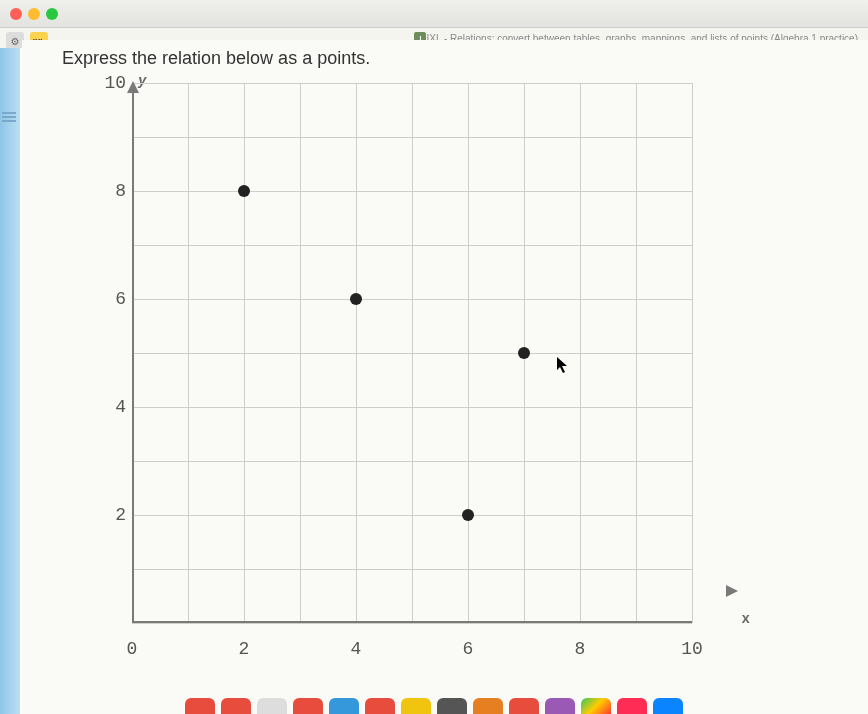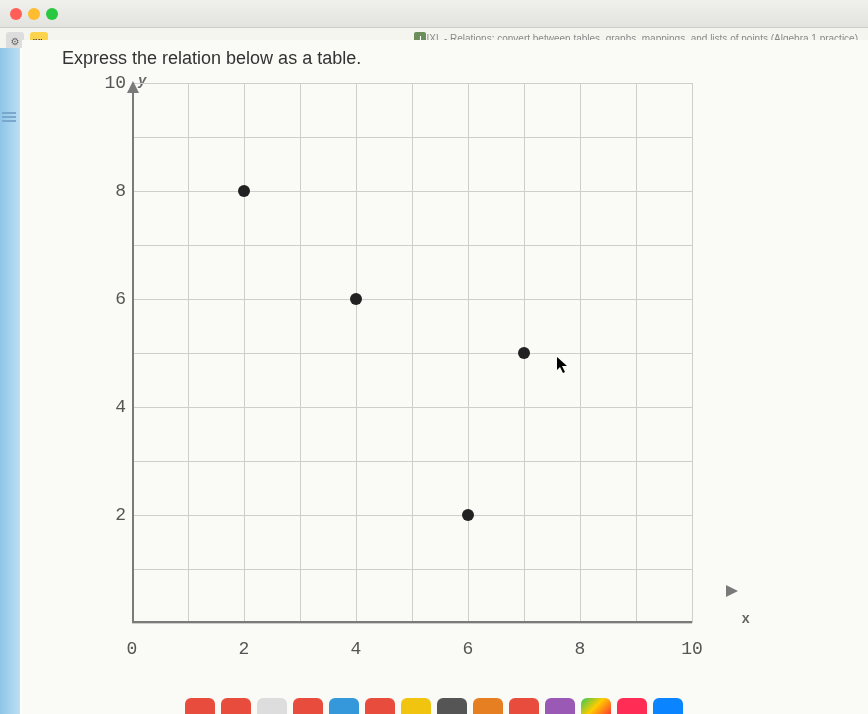--- a/index.html
+++ b/index.html
@@ -216,21 +216,21 @@
 
   <div class="left-edge">
     <div class="ham">
       <span></span>
         <span></span>
         <span></span>
     </div>
   </div>
 
   <div class="content">
-    <div class="prompt">Express the relation below as a table.</div>
+    <div class="prompt">Express the relation below as a points.</div>
 
     <div class="chart-wrap">
 
       <div class="tick-label-y" style="top:8px">10</div>
       <div class="tick-label-y" style="top:116px">8</div>
       <div class="tick-label-y" style="top:224px">6</div>
       <div class="tick-label-y" style="top:332px">4</div>
       <div class="tick-label-y" style="top:440px">2</div>
 
       <div class="tick-label-x" style="left:40px">0</div>

